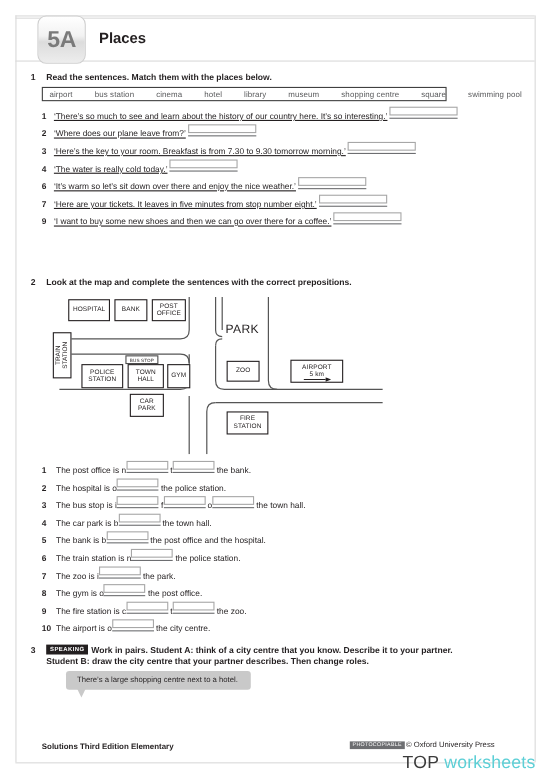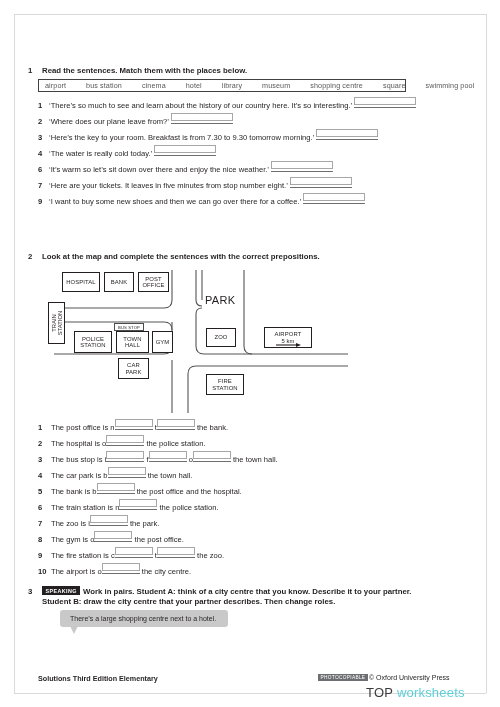--- a/index.html
+++ b/index.html
@@ -127,21 +127,21 @@
     color: #231f20;
     white-space: nowrap;
   }
   .q-row .q-n {
     display: inline-block;
     width: 11px;
     font-weight: bold;
     font-size: 7.6px;
     vertical-align: baseline;
   }
-  .q-row .q-t { vertical-align: baseline; }
+  .q-row .q-t { vertical-align: baseline; text-decoration: underline; }
   .ans {
     position: relative;
     display: inline-block;
     vertical-align: baseline;
     margin-left: 2px;
   }
   .ans-box {
     position: absolute;
     left: 0; bottom: 3px;
     width: 100%;
@@ -280,37 +280,45 @@
   }
   .copyright {
     position: absolute;
     left: 369px; top: 674px;
     font-size: 7px;
     color: #231f20;
   }
   .logo {
     position: absolute;
     left: 366px; top: 685px;
-    font-size: 13px;
+    font-size: 16px;
     letter-spacing: 0.2px;
     white-space: nowrap;
   }
   .logo .logo-top { color: #3b3b3b; }
   .logo .logo-ws { color: #5ccfd6; }
 </style>
 </head>
 <body>
 
 <div class="page">
 
   <div class="frame-left"></div>
   <div class="frame-right"></div>
   <div class="frame-top"></div>
   <div class="frame-bottom"></div>
 
+  <div class="header">
+    <div class="header-rule-top"></div>
+    <div class="header-rule-bottom"></div>
+    <div class="unit-badge">
+      <span class="unit-badge-text">5A</span>
+    </div>
+    <div class="header-title">Places</div>
+  </div>
 
   <div class="ex-num" style="left:28px; top:66px;">1</div>
   <div class="ex-rubric" style="left:42px; top:66px;">Read the sentences. Match them with the places below.</div>
 
   <div class="wordbank" id="wordbank">
       <span>airport</span>
       <span>bus station</span>
       <span>cinema</span>
       <span>hotel</span>
       <span>library</span>

